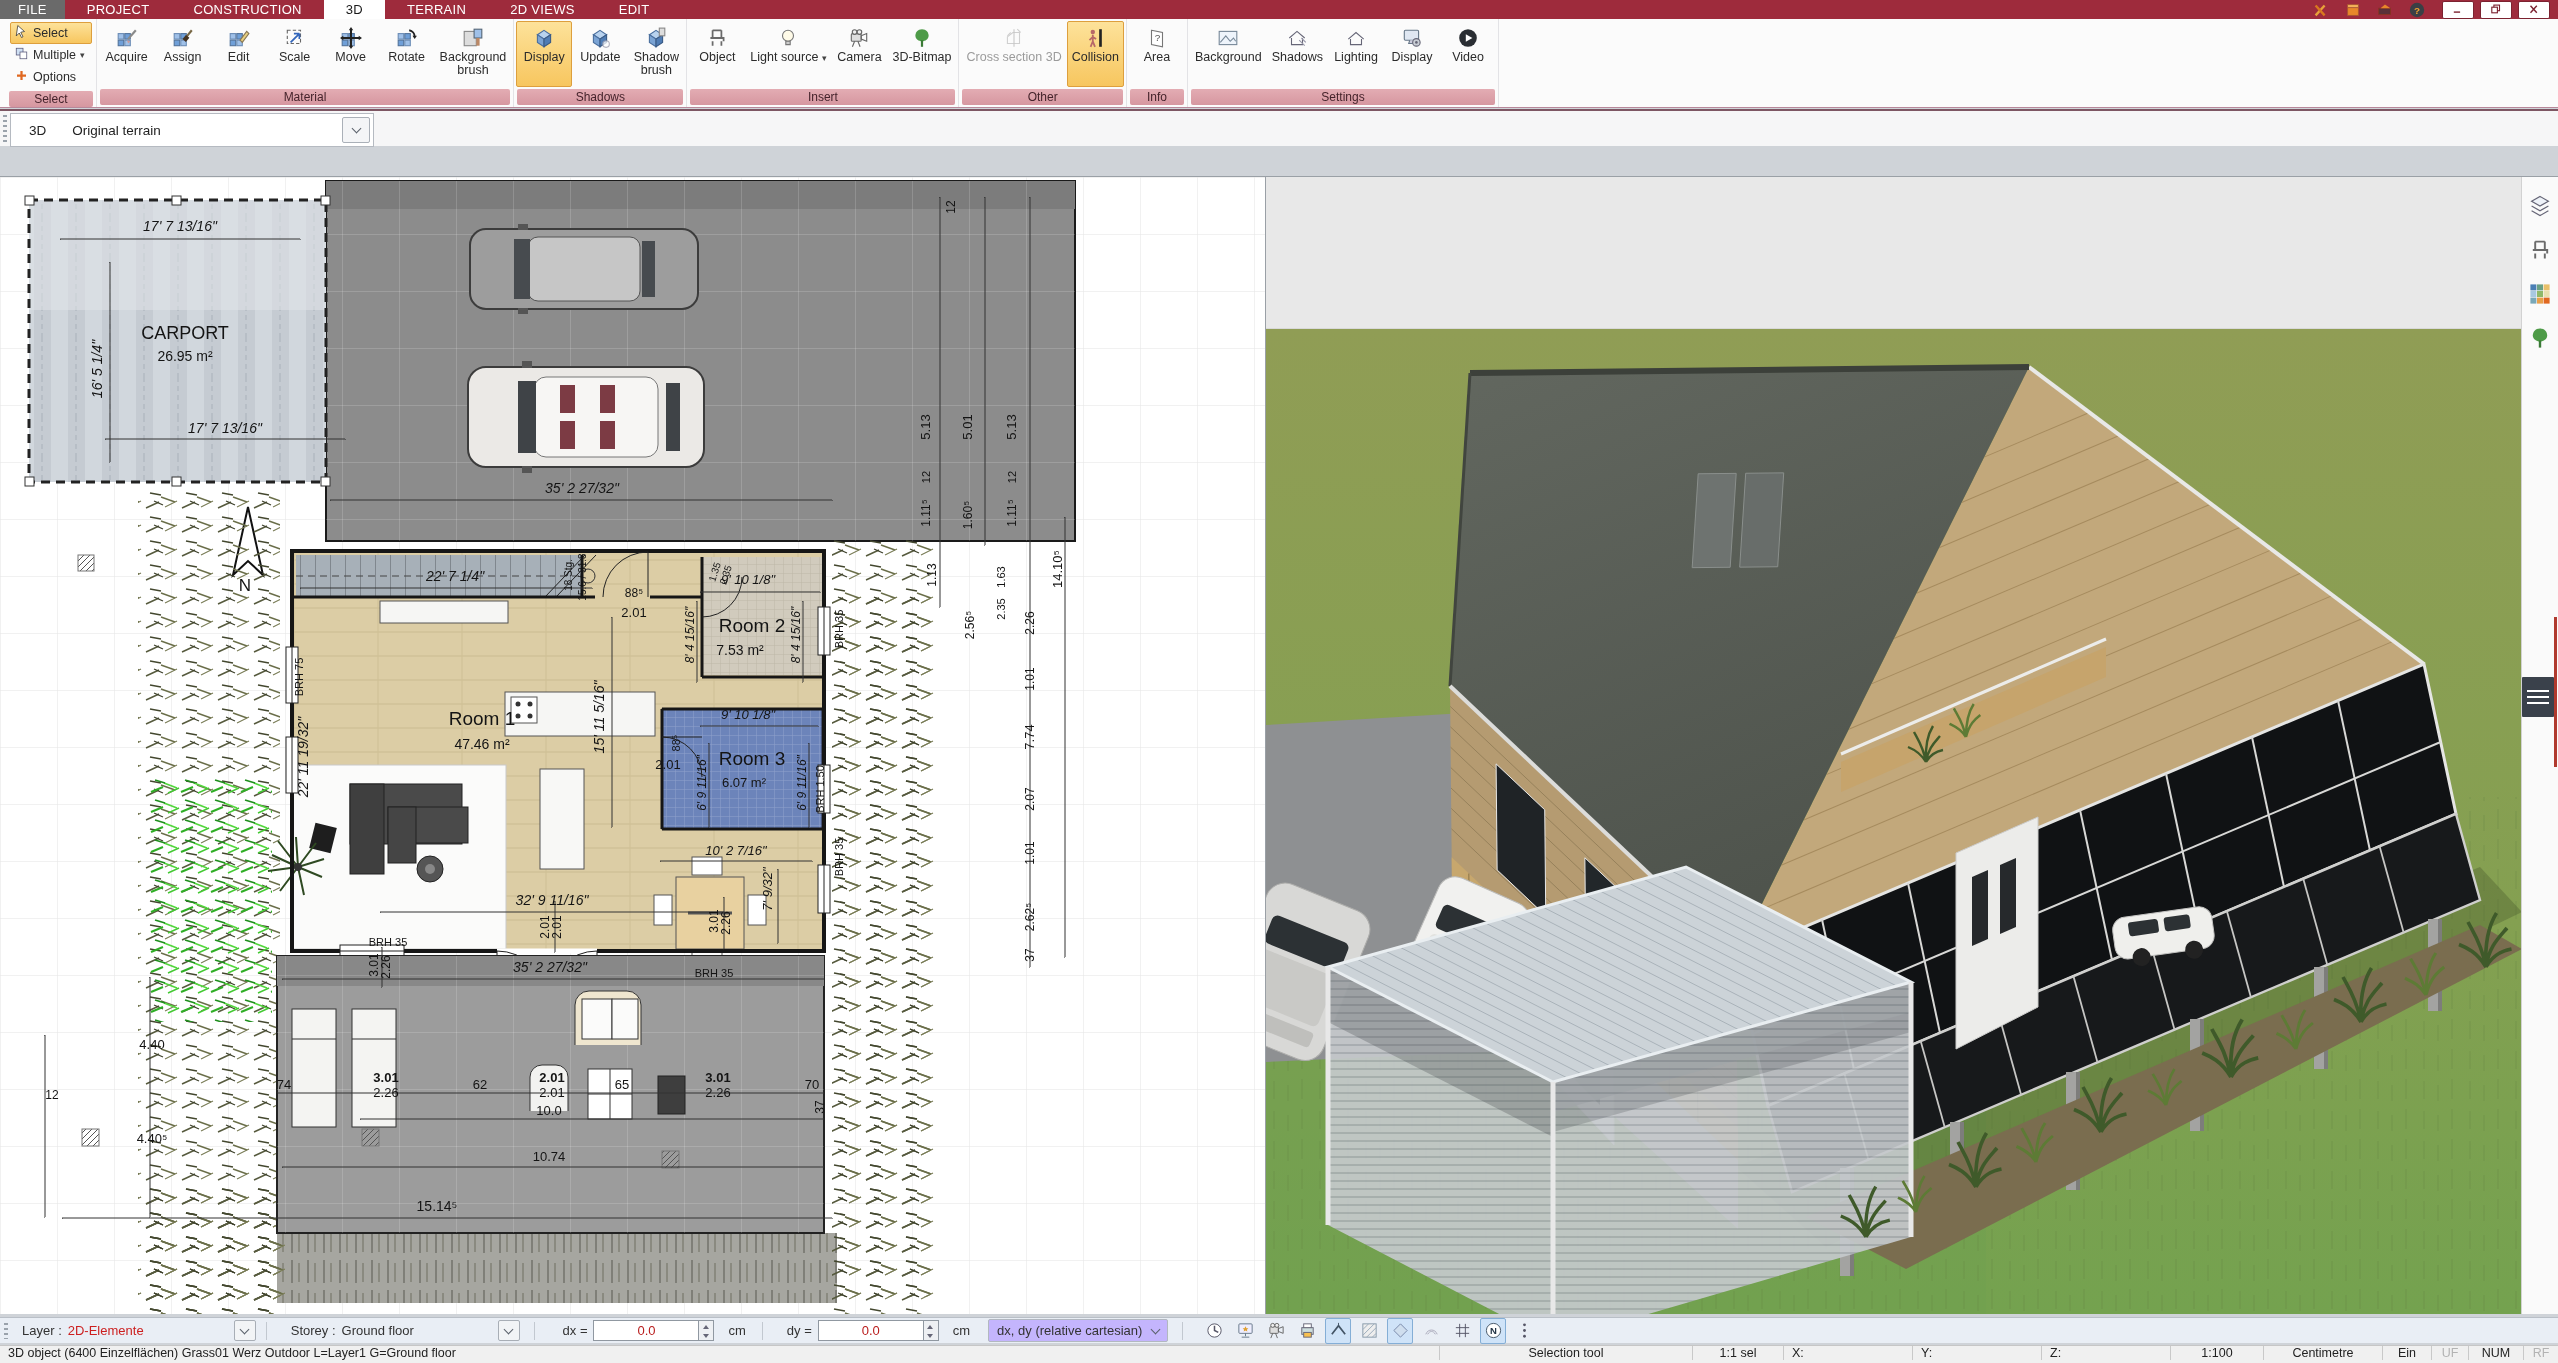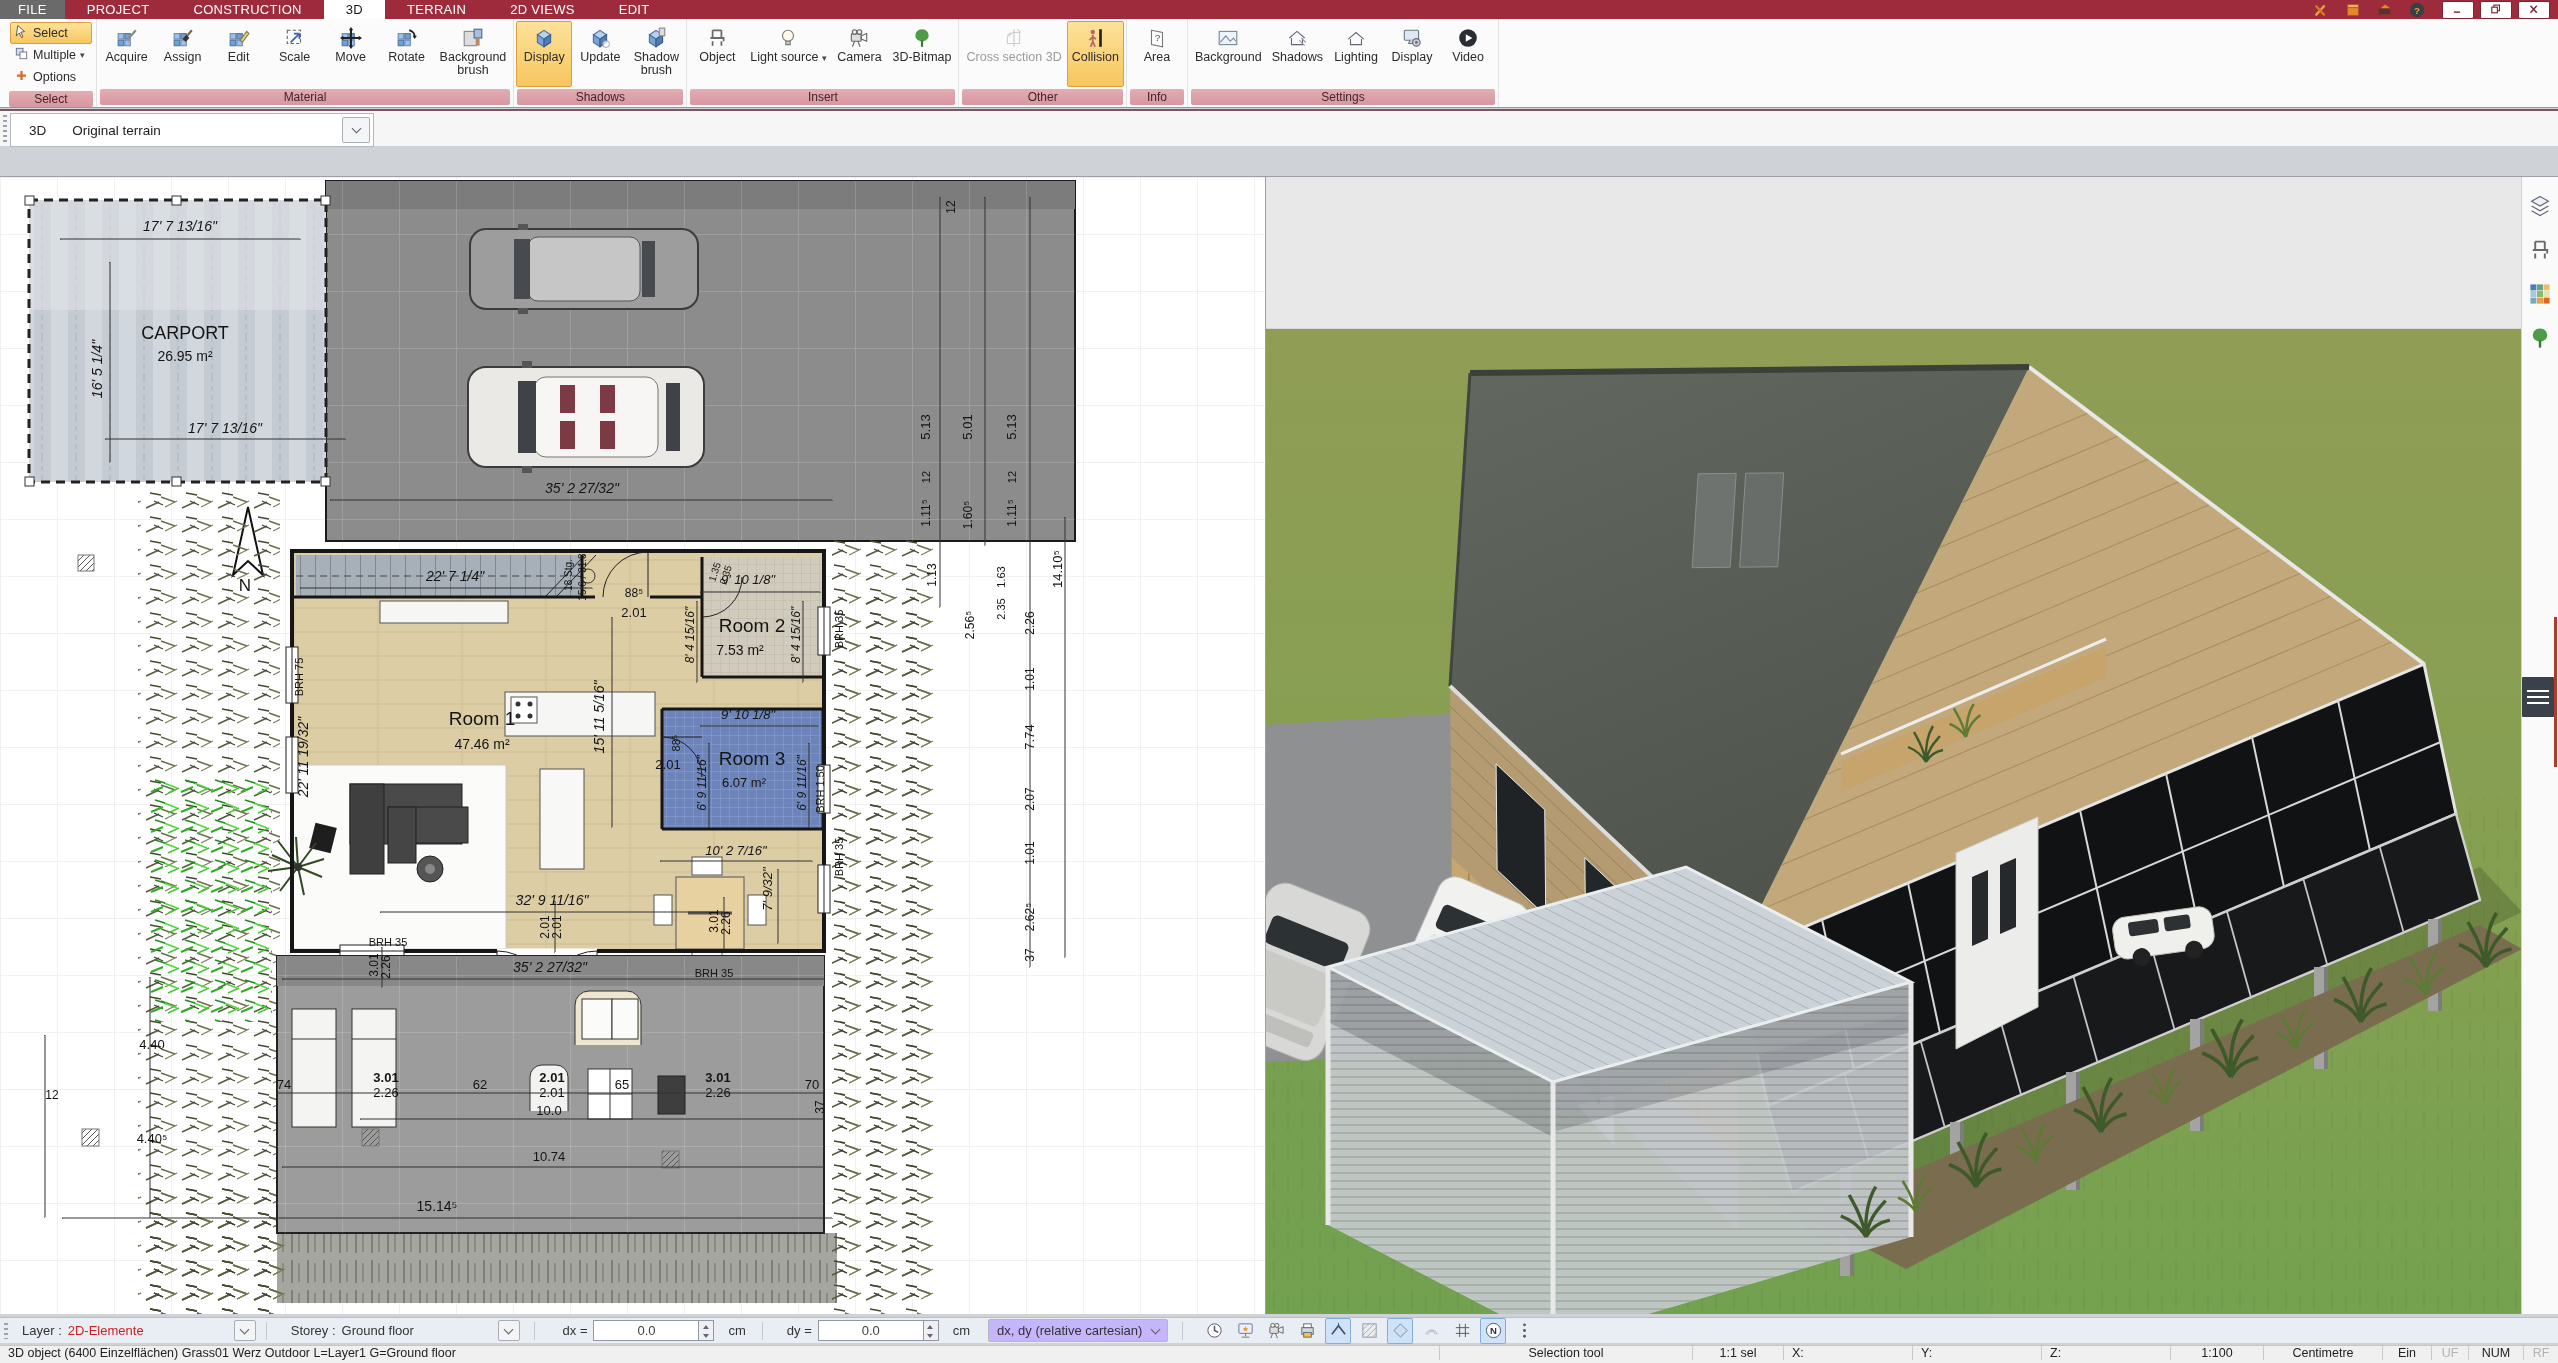--- a/index.html
+++ b/index.html
@@ -50,21 +50,21 @@
   .red-edge{position:absolute;left:2554px;top:440px;width:3px;height:150px;background:#b03a2e;}
   
   .layerbar{position:absolute;left:0;top:1317px;width:2558px;height:26px;background:#e9eef5;border-top:1px solid #b9bfc7;box-sizing:border-box;display:flex;align-items:center;font-size:13px;color:#333;}
   .lb-lab{margin:0 6px 0 14px;white-space:nowrap;}
   .lb-val{white-space:nowrap;margin-right:6px;}
   .lb-val.red{color:#cc1f1f;min-width:160px;}
   .lb-val.blk{min-width:150px;}
   .combo-sq{width:20px;height:19px;border:1px solid #a8aeb6;background:#f2f4f6;display:flex;align-items:center;justify-content:center;border-radius:2px;}
   .vsep{width:1px;height:18px;background:#c2c8d0;margin:0 10px;}
   .vsep.big{margin:0 14px;}
-  .lb-input{display:inline-flex;align-items:center;justify-content:center;width:104px;height:19px;background:#fff;border:1px solid #9098a1;color:#404040;font-size:13px;}
+  .lb-input{display:inline-flex;align-items:center;justify-content:center;width:104px;height:19px;background:#fff;border:1px solid #9098a1;color:#b91c1c;font-size:13px;}
   .spin{display:inline-flex;flex-direction:column;width:14px;height:19px;border:1px solid #9098a1;border-left:none;background:#eef0f3;}
   .spin i{flex:1;display:block;position:relative;}
   .spin i:after{content:"";position:absolute;left:3.5px;top:3px;border:3px solid transparent;}
   .spin i.up:after{border-bottom:4px solid #667;top:1px;}
   .spin i.dn:after{border-top:4px solid #667;}
   .lb-combo{display:inline-flex;align-items:center;gap:10px;height:21px;border:1px solid #b2b8c0;background:#c4b5fd;padding:0 8px;font-size:13px;color:#333;border-radius:2px;}
   .lbicons{display:flex;align-items:center;gap:5px;margin-left:4px;}
   .lbicon{width:24px;height:24px;display:flex;align-items:center;justify-content:center;border:1px solid transparent;border-radius:2px;}
   .lbicon.active{background:#cfe3f8;border-color:#84aed6;}
   

